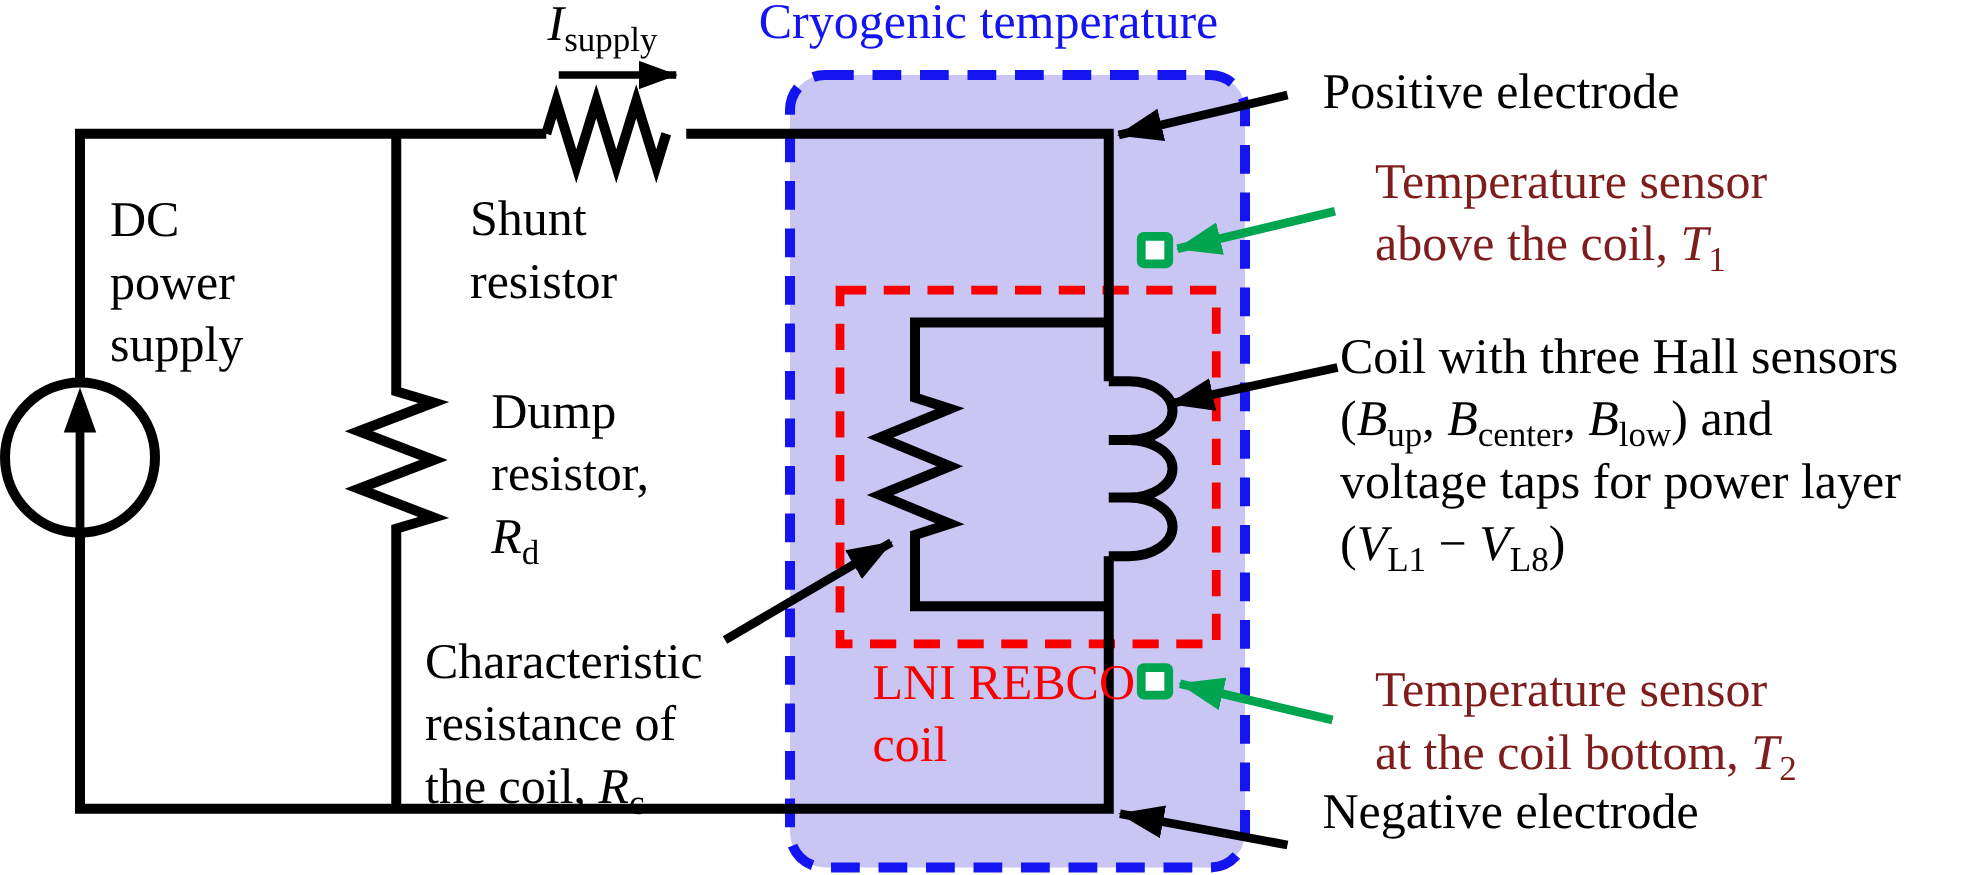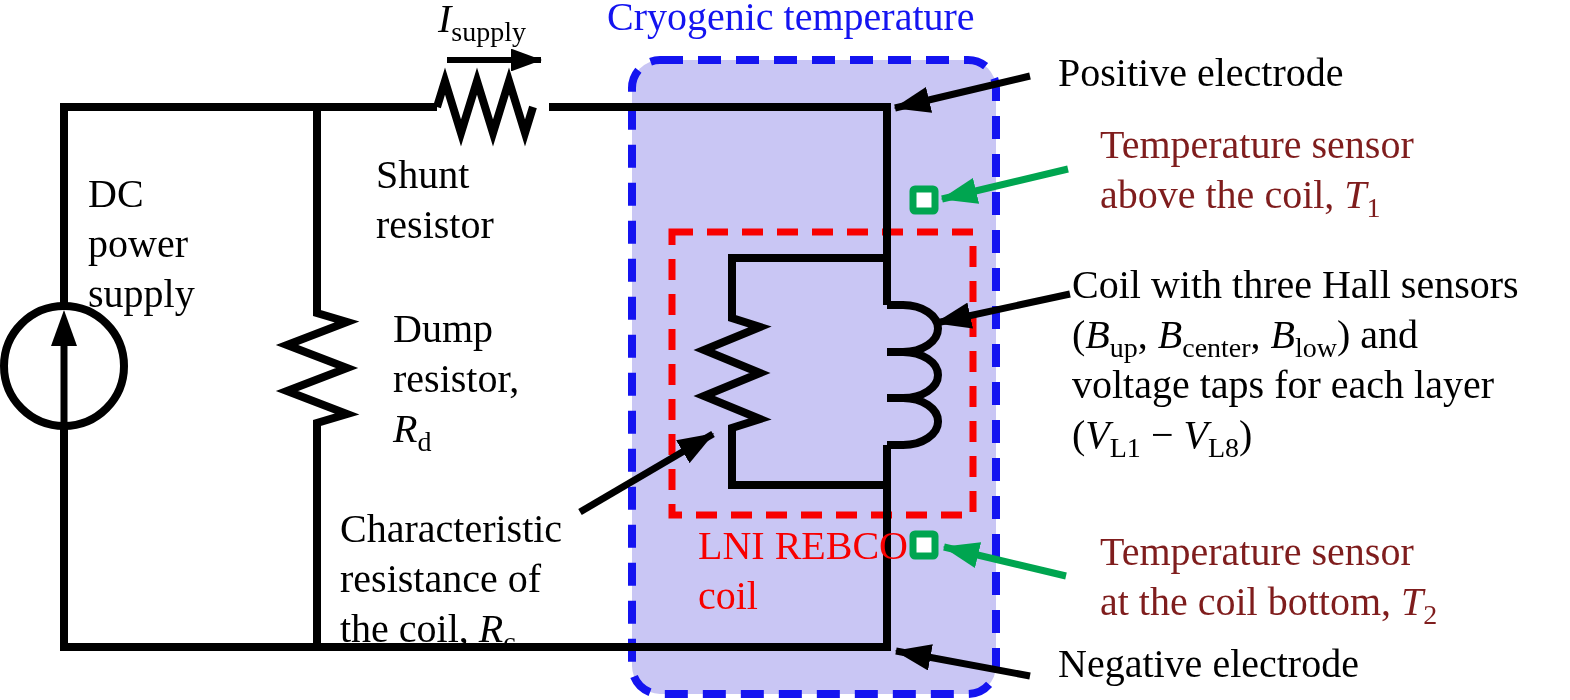--- a/index.html
+++ b/index.html
@@ -66,21 +66,21 @@
   </svg>
 
   <div class="lbl" style="left:438px; top:-6px;">
     <i>I</i><sub>supply</sub>
   </div>
 
   <div class="lbl blue" style="left:607px; top:-8px;">
     <span>Cryogenic temperature</span>
   </div>
 
-  <div class="lbl" style="left:88px; top:169px;">
+  <div class="lbl" style="left:88px; top:151px;">
     <div>DC</div>
     <div>power</div>
     <div>supply</div>
   </div>
 
   <div class="lbl" style="left:376px; top:150px;">
     <div>Shunt</div>
     <div>resistor</div>
   </div>
 
@@ -106,26 +106,26 @@
   </div>
 
   <div class="lbl green" style="left:1100px; top:120px;">
     <div>Temperature sensor</div>
     <div><span>above the coil, </span><i>T</i><sub>1</sub></div>
   </div>
 
   <div class="lbl" style="left:1072px; top:260px;">
     <div>Coil with three Hall sensors</div>
     <div><span>(</span><i>B</i><sub>up</sub><span>, </span><i>B</i><sub>center</sub><span>, </span><i>B</i><sub>low</sub><span>) and</span></div>
-    <div>voltage taps for each layer</div>
+    <div>voltage taps for power layer</div>
     <div><span>(</span><i>V</i><sub>L1</sub><span> − </span><i>V</i><sub>L8</sub><span>)</span></div>
   </div>
 
   <div class="lbl green" style="left:1100px; top:527px;">
     <div>Temperature sensor</div>
     <div><span>at the coil bottom, </span><i>T</i><sub>2</sub></div>
   </div>
 
-  <div class="lbl" style="left:1058px; top:639px;">
+  <div class="lbl" style="left:1058px; top:624px;">
     <span>Negative electrode</span>
   </div>
 
 </div>
 
 </body></html>

